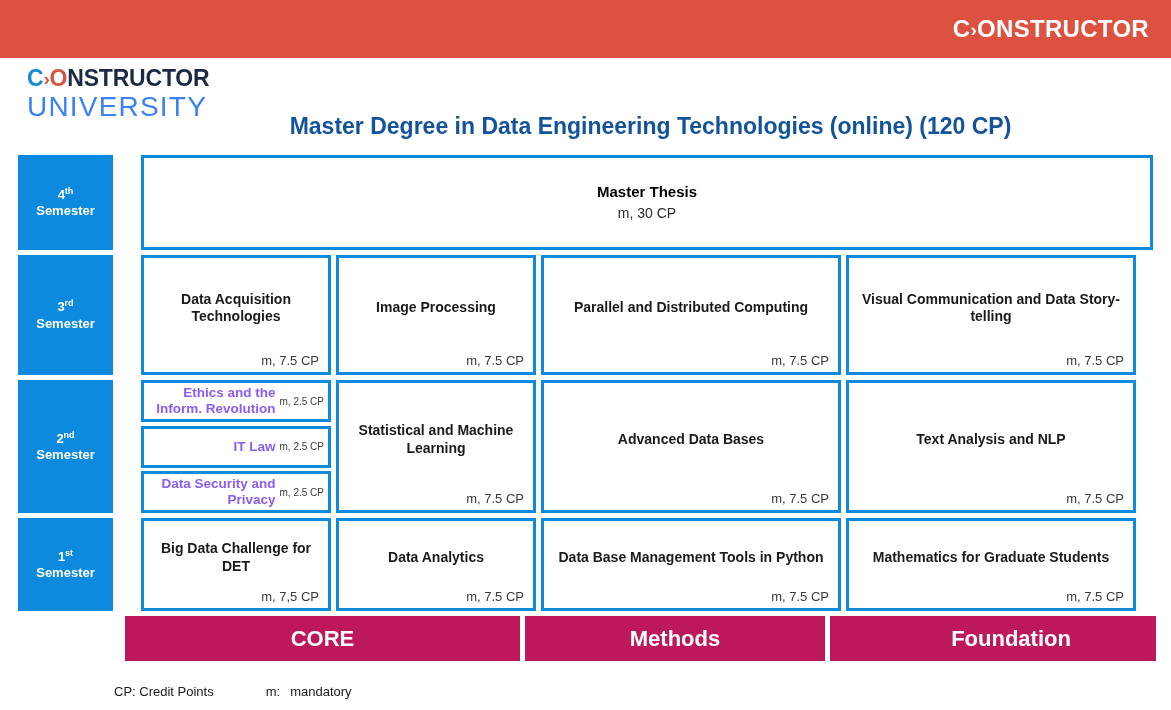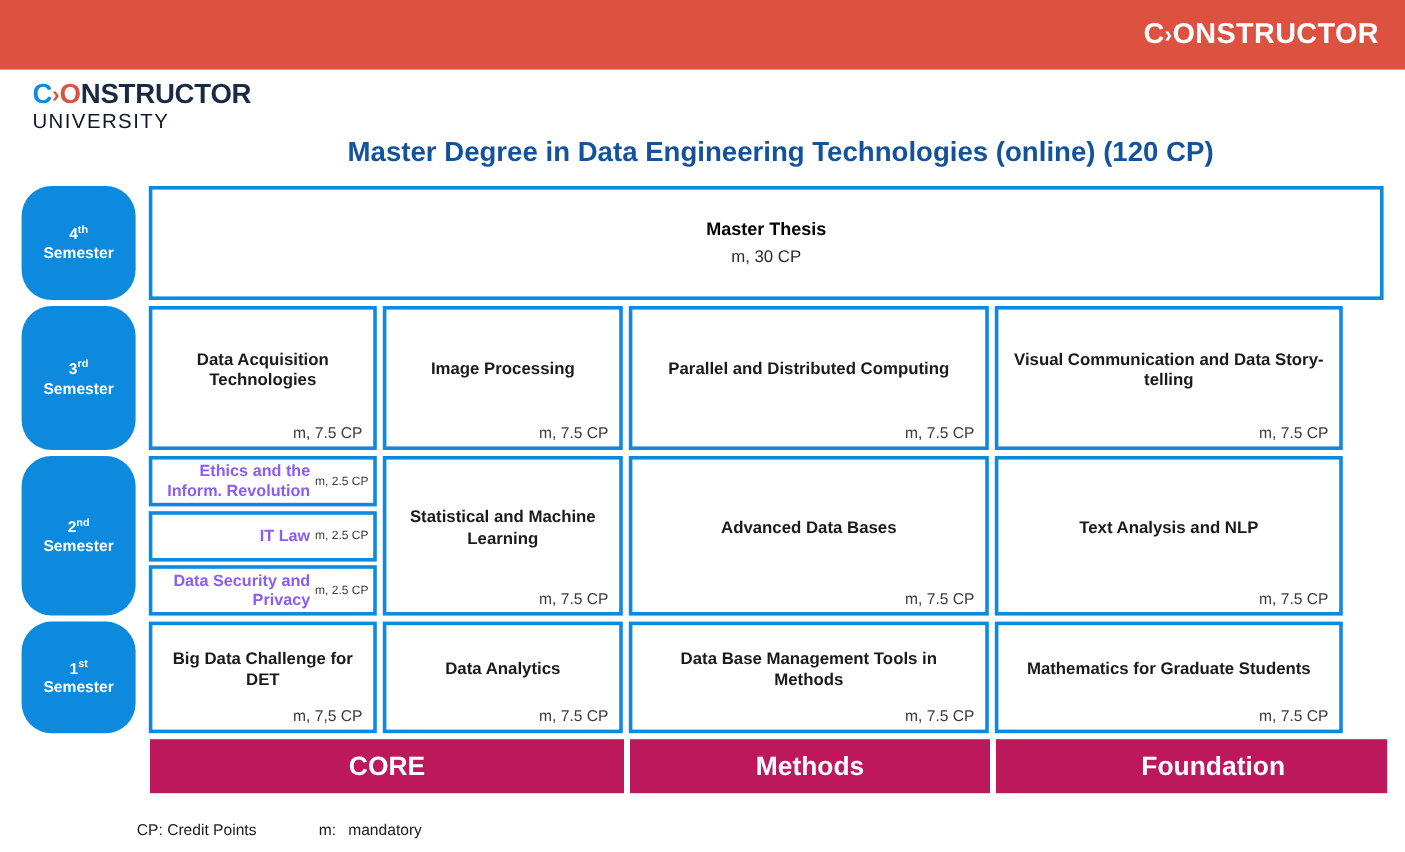--- a/index.html
+++ b/index.html
@@ -52,22 +52,22 @@
     font-size: 23px;
     font-weight: bold;
     letter-spacing: -0.2px;
     white-space: nowrap;
   }
   .uni-logo-line1 .c-blue { color: #1689d4; }
   .uni-logo-line1 .chev-red { color: #d9543f; font-size: 19px; vertical-align: 1px;}
   .uni-logo-line1 .o-red { color: #d9543f; }
   .uni-logo-line1 .rest { color: #1b2a44; }
   .uni-logo-line2 {
-    font-size: 17px;
-    color: #0f172a;
+    font-size: 28px;
+    color: #3b82f6;
     letter-spacing: 1.2px;
     margin-top: 3px;
     white-space: nowrap;
   }
 
   
   .page-title {
     position: absolute;
     left: 0;
     top: 113px;
@@ -98,22 +98,21 @@
     flex: 0 0 95px;
     background: #0d8ade;
     color: #ffffff;
     display: flex;
     flex-direction: column;
     align-items: center;
     justify-content: center;
     font-size: 13px;
     font-weight: bold;
     line-height: 1.25;
-    margin-right: 11px;
-    border-radius: 25px;
+    margin-right: 28px;
   }
   .sem-label sup {
     font-size: 9px;
     vertical-align: super;
   }
   .sem-cells {
     flex: 1 1 auto;
     display: flex;
     gap: 5px;
     border-radius: 12px;
@@ -344,21 +343,21 @@
     <div class="sem-cells">
       <div class="course col-1">
         <div class="course-title">Big Data Challenge for DET</div>
         <div class="course-cp">m, 7,5 CP</div>
       </div>
       <div class="course col-2">
         <div class="course-title">Data Analytics</div>
         <div class="course-cp">m, 7.5 CP</div>
       </div>
       <div class="course col-3">
-        <div class="course-title">Data Base Management Tools in Methods</div>
+        <div class="course-title">Data Base Management Tools in Python</div>
         <div class="course-cp">m, 7.5 CP</div>
       </div>
       <div class="course col-4">
         <div class="course-title">Mathematics for Graduate Students</div>
         <div class="course-cp">m, 7.5 CP</div>
       </div>
     </div>
   </div>
 
   <div class="cat-row">

